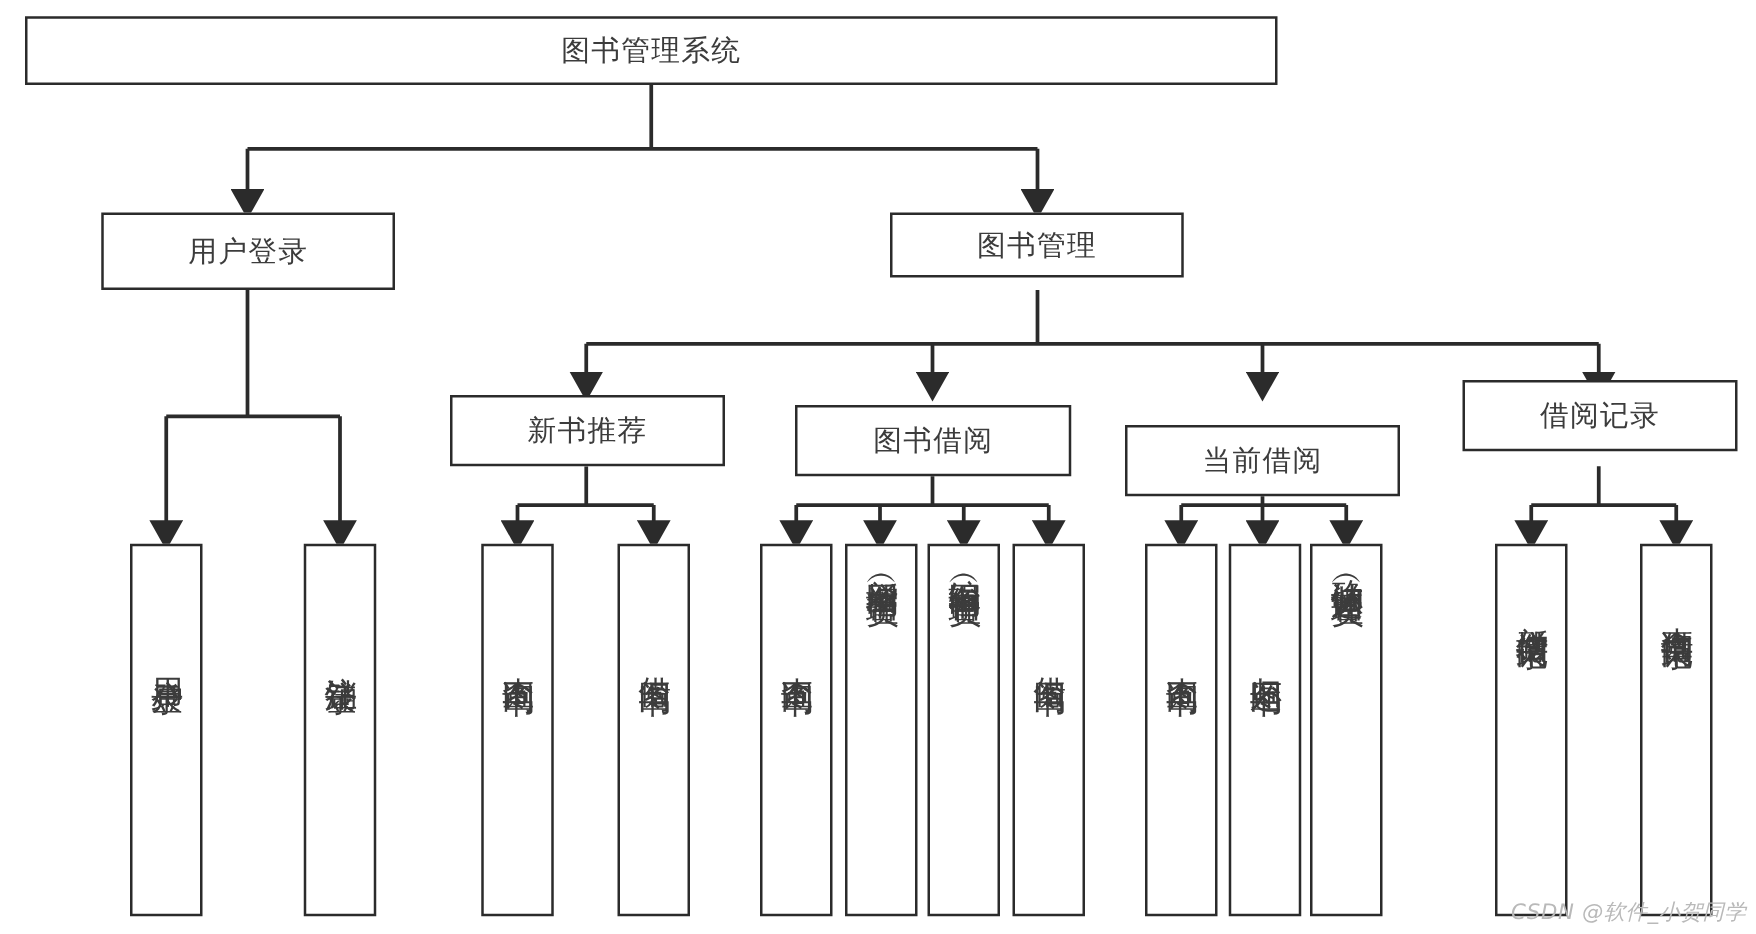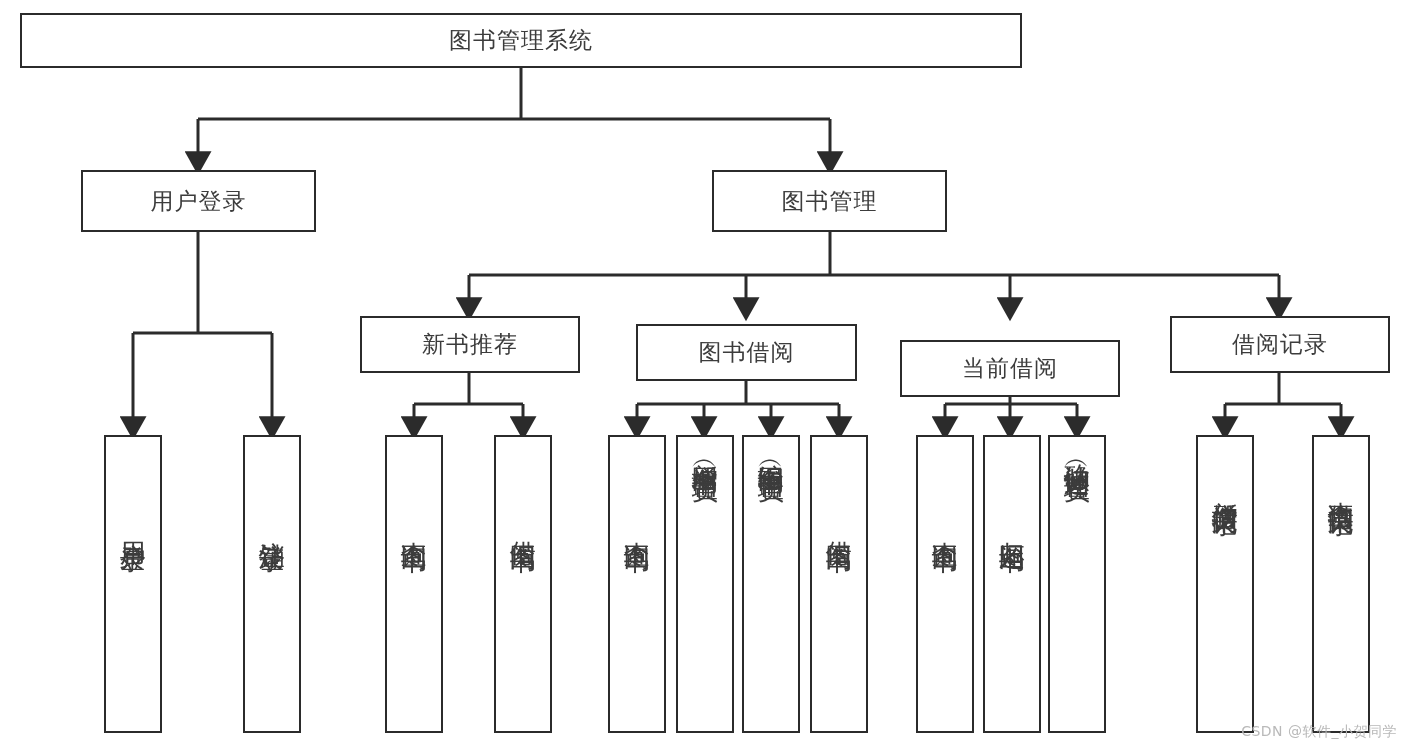--- a/index.html
+++ b/index.html
@@ -58,25 +58,26 @@
   .node.vert.mid2 .vlabel {
     margin-top: 38px;
   }
   .node.vert.mid3 .vlabel {
     margin-top: 0px;
   }
   .watermark {
     position: absolute;
     right: 8px;
     bottom: 6px;
-    font-size: 14px;
+    font-size: 17px;
     color: #b9b9b9;
     letter-spacing: 0.5px;
     z-index: 5;
     white-space: nowrap;
+    font-style: italic;
   }
 </style>
 </head>
 <body>
 
 <div id="canvas">
 
   <svg id="edges" viewBox="0 0 1405 747" width="1405" height="747">
     <defs>
       <marker id="arrow" markerWidth="9" markerHeight="9" refX="3.6" refY="4.5" orient="auto" markerUnits="strokeWidth">
@@ -131,37 +132,37 @@
   </svg>
 
   <div class="node horiz" style="left:20px; top:13px; width:1002px; height:55px;">
     <span>图书管理系统</span>
   </div>
 
   <div class="node horiz" style="left:81px; top:170px; width:235px; height:62px;">
     <span>用户登录</span>
   </div>
 
-  <div class="node horiz" style="left:712px; top:170px; width:235px; height:62px;">
+  <div class="node horiz" style="left:712px; top:170px; width:235px; height:52px;">
     <span>图书管理</span>
   </div>
 
   <div class="node horiz" style="left:360px; top:316px; width:220px; height:57px;font-family:Liberation Mono, monospace;">
     <span>新书推荐</span>
   </div>
 
   <div class="node horiz" style="left:636px; top:324px; width:221px; height:57px;">
     <span>图书借阅</span>
   </div>
 
   <div class="node horiz" style="left:900px; top:316px; width:220px; height:57px;margin-top:24px;">
     <span>当前借阅</span>
   </div>
 
-  <div class="node horiz" style="left:1170px; top:316px; width:220px; height:57px;">
+  <div class="node horiz" style="left:1170px; top:304px; width:220px; height:57px;">
     <span>借阅记录</span>
   </div>
 
   <div class="node vert mid" style="left:104px; top:435px; width:58px; height:298px;">
     <span class="vlabel">用户登录</span>
   </div>
 
   <div class="node vert mid" style="left:243px; top:435px; width:58px; height:298px;">
     <span class="vlabel">注销登录</span>
   </div>

